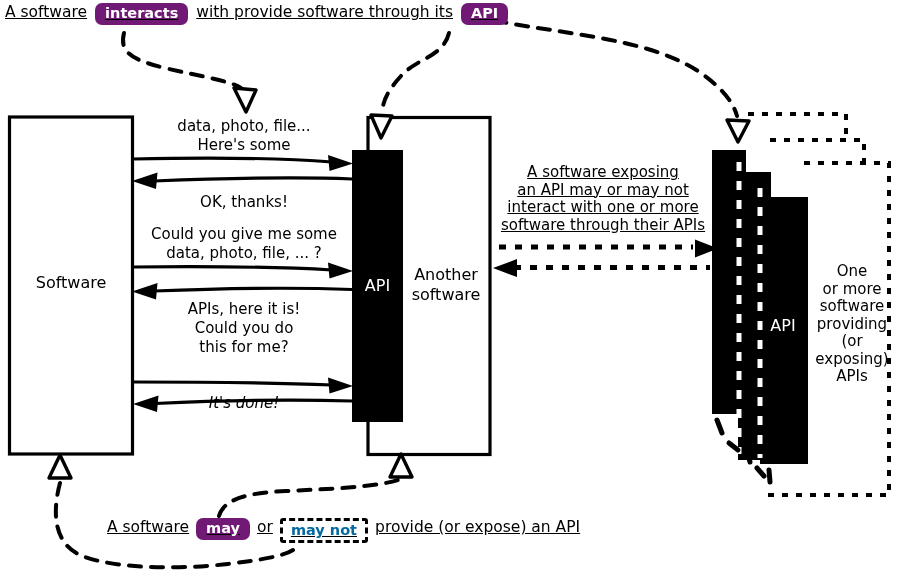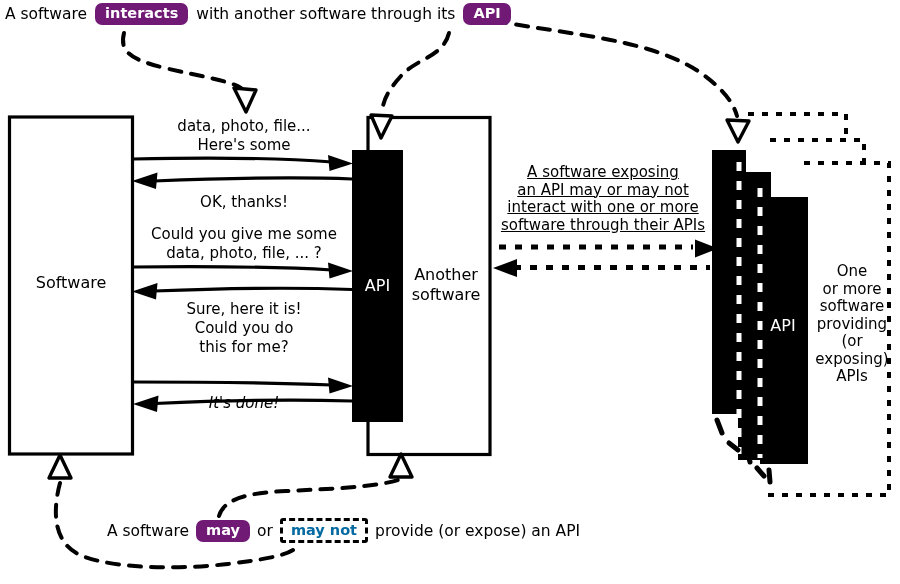--- a/index.html
+++ b/index.html
@@ -5,22 +5,22 @@
   html,body{margin:0;padding:0;background:#ffffff;}
   #canvas{
     position:relative;width:900px;height:584px;background:#ffffff;overflow:hidden;
     font-family:"DejaVu Sans",sans-serif;color:#000;
   }
   #scene{position:absolute;left:0;top:0;}
   .txt{position:absolute;text-align:center;font-size:15px;line-height:18.5px;}
   .lbl{position:absolute;text-align:center;font-size:16px;}
   .white{color:#fff;}
   .caption{
-    position:absolute;display:flex;align-items:center;gap:8px;
-    font-size:15.5px;white-space:nowrap;
+    position:absolute;display:flex;align-items:flex-start;gap:8px;
+    font-size:15.5px;white-space:nowrap;text-decoration:underline;
   }
   .chip{
     background:#701a75;color:#fff;font-weight:bold;font-size:14.5px;
     padding:3px 10px;border-radius:7px;line-height:1.1;
   }
   .chip-dashed{
     background:#fff;color:#0369a1;font-weight:bold;font-size:14.5px;
     padding:1px 8px;border:3px dashed #000;border-radius:3px;line-height:1.2;
   }
   .note{font-size:15px;line-height:17.5px;}
@@ -98,37 +98,37 @@
       <path d="M499,247 H693" fill="none" stroke="#000" stroke-width="5" stroke-dasharray="7 9"></path>
       <polygon points="718,248.5 695,239.5 695,257.5" fill="#000"></polygon>
       <path d="M514,267.5 H710" fill="none" stroke="#000" stroke-width="5" stroke-dasharray="7 9"></path>
       <polygon points="493,268 517,259 517,277" fill="#000"></polygon>
     </g>
   </svg>
 
   <div class="caption" style="left:5px;top:3px;">
     <span>A software</span>
     <span class="chip">interacts</span>
-    <span>with another software through its</span>
+    <span>with provide software through its</span>
     <span class="chip">API</span>
   </div>
 
   <div class="txt" style="left:130px;top:117px;width:228px;">
     <span class="line">data, photo, file...</span>
     <span class="line">Here's some</span>
   </div>
   <div class="txt" style="left:130px;top:193px;width:228px;">
     <span class="line">OK, thanks!</span>
   </div>
   <div class="txt" style="left:130px;top:225px;width:228px;">
     <span class="line">Could you give me some</span>
     <span class="line">data, photo, file, ... ?</span>
   </div>
   <div class="txt" style="left:130px;top:300px;width:228px;">
-    <span class="line">Sure, here it is!</span>
+    <span class="line">APIs, here it is!</span>
   </div>
   <div class="txt" style="left:130px;top:319px;width:228px;text-align:center;">
     <span class="line">Could you do</span>
     <span class="line">this for me?</span>
   </div>
   <div class="txt" style="left:130px;top:394px;width:228px;font-style:italic;">
     <span class="line">It's done!</span>
   </div>
 
   <div class="lbl" style="left:9px;top:273px;width:124px;">Software</div>

